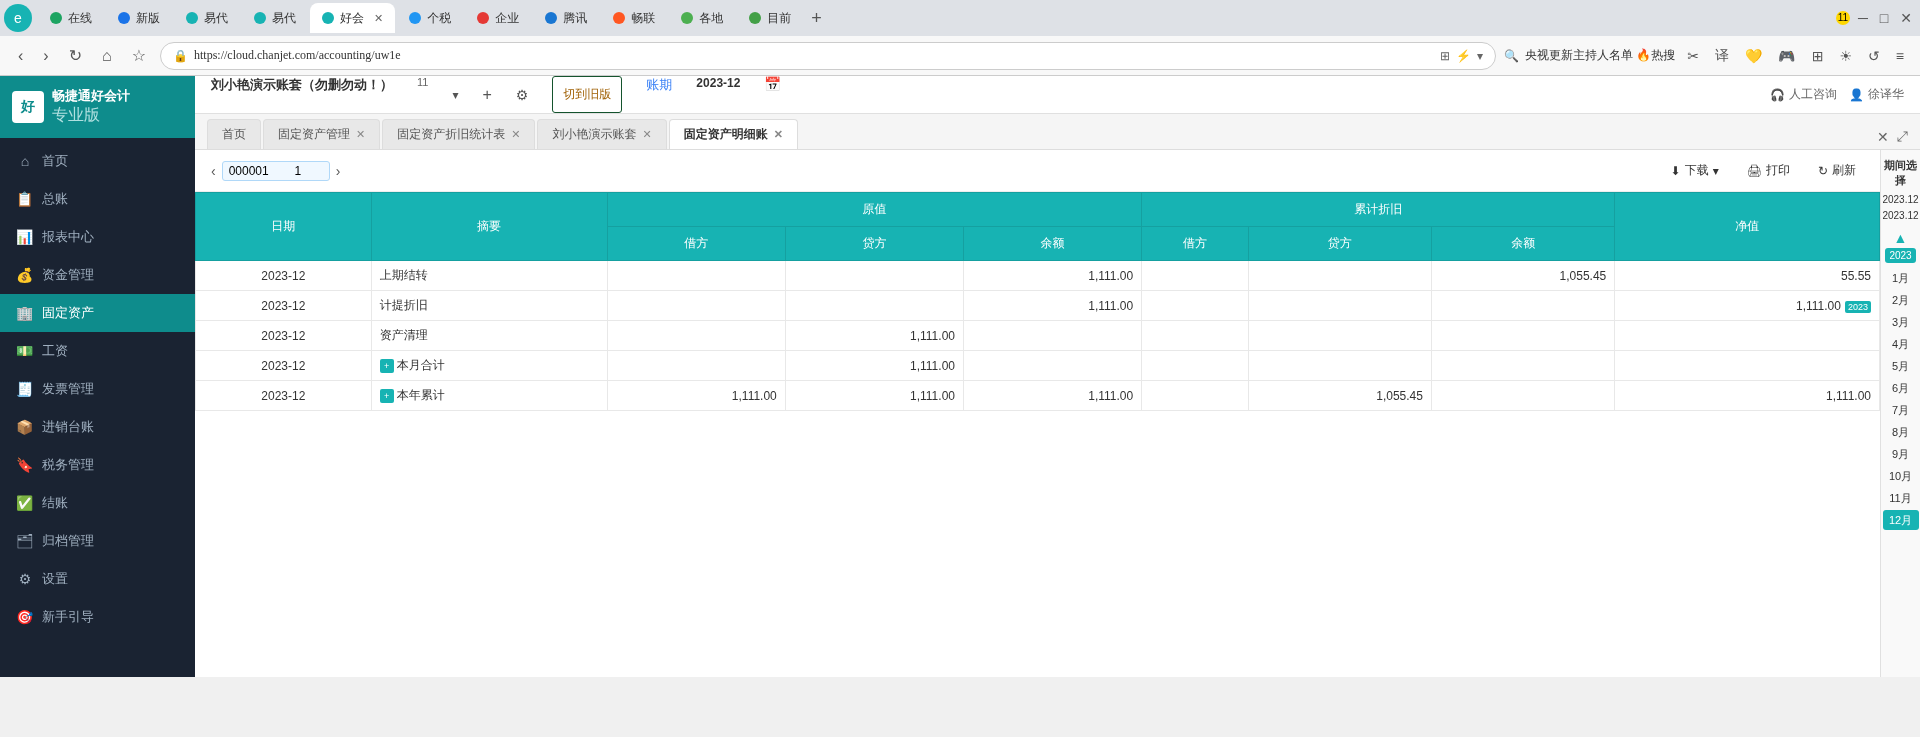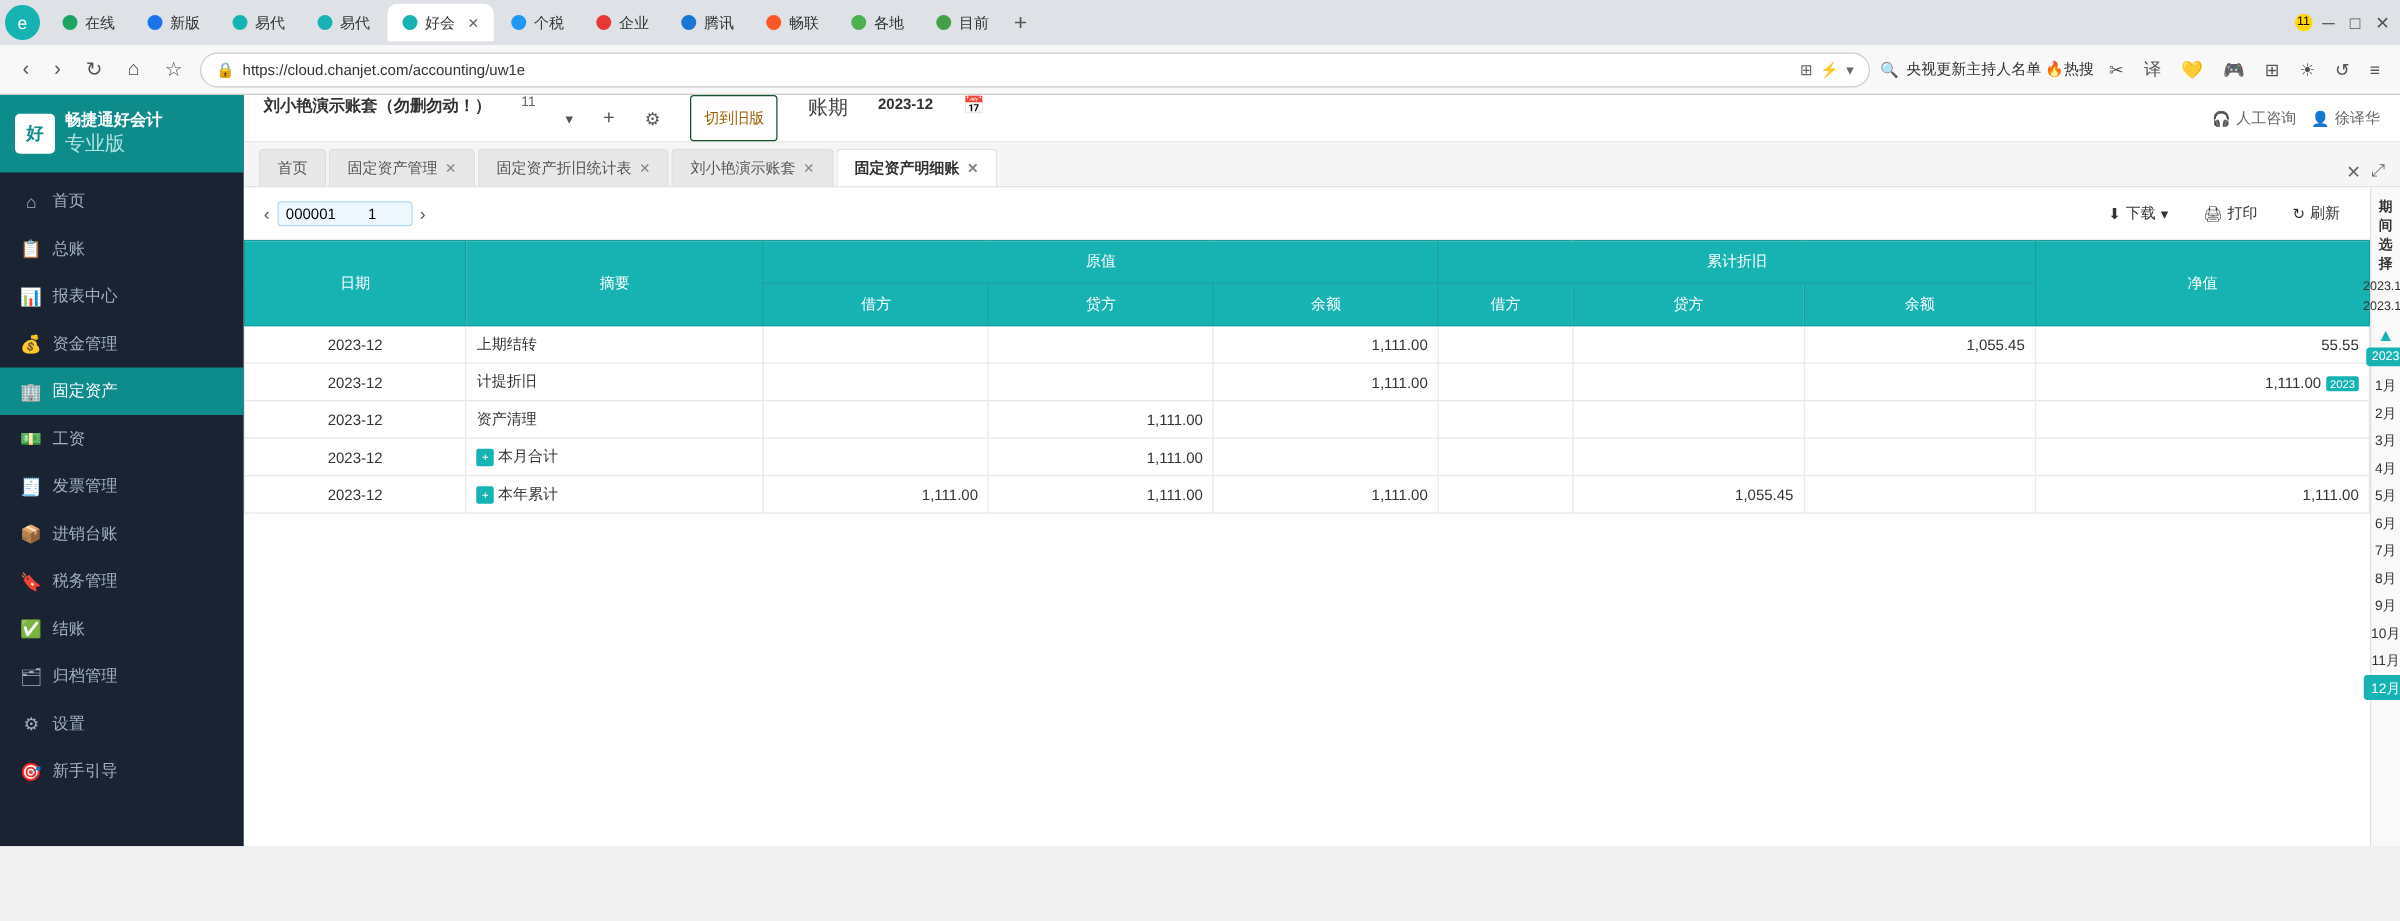--- a/index.html
+++ b/index.html
@@ -10,21 +10,21 @@
     .tab-bar { display: flex; align-items: center; height: 36px; background: #dee1e6; padding: 0 4px; gap: 2px; }
     .tab { display: flex; align-items: center; height: 30px; padding: 0 12px; border-radius: 8px 8px 0 0; font-size: 12px; gap: 6px; cursor: pointer; background: #dee1e6; color: #333; max-width: 160px; white-space: nowrap; overflow: hidden; }
     .tab.active { background: #fff; }
     .tab .tab-close { margin-left: 4px; color: #666; font-size: 11px; cursor: pointer; }
     .tab-add { background: none; border: none; font-size: 18px; color: #555; cursor: pointer; padding: 0 6px; }
 
     .address-bar { display: flex; align-items: center; height: 40px; background: #f8f8f8; padding: 0 12px; gap: 8px; border-bottom: 1px solid #ccc; }
     .nav-btn { background: none; border: none; font-size: 16px; color: #555; cursor: pointer; padding: 2px 6px; }
     .nav-btn:disabled { color: #bbb; }
     .url-bar { flex: 1; height: 28px; border: 1px solid #ccc; border-radius: 14px; padding: 0 12px; font-size: 12px; background: #fff; display: flex; align-items: center; gap: 6px; }
-    .url-text { flex: 1; font-size: 12px; color: #333; }
+    .url-text { flex: 1; font-size: 12px; color: #333; font-family: Liberation Serif, serif; }
     .browser-actions { display: flex; align-items: center; gap: 8px; }
     .browser-action-btn { background: none; border: none; font-size: 14px; color: #555; cursor: pointer; padding: 2px 4px; }
 
     
     .app-container { display: flex; width: 1920px; height: 601px; background: #f5f5f5; }
 
     
     .sidebar { width: 195px; background: #1a2332; display: flex; flex-direction: column; flex-shrink: 0; }
     .sidebar-logo { display: flex; align-items: center; gap: 8px; padding: 12px; background: #0e8c8c; }
     .sidebar-logo-icon { width: 32px; height: 32px; background: #fff; border-radius: 4px; display: flex; align-items: center; justify-content: center; color: #0e8c8c; font-size: 14px; font-weight: bold; }
@@ -67,21 +67,21 @@
 
     
     .ledger-table { width: 100%; border-collapse: collapse; font-size: 12px; }
     .ledger-table th { background: #17b3b3; color: #fff; text-align: center; padding: 8px 6px; border: 1px solid #15a0a0; font-weight: normal; }
     .ledger-table td { padding: 6px 8px; border: 1px solid #e8e8e8; color: #333; text-align: center; }
     .ledger-table td.number { text-align: right; }
     .ledger-table td.left { text-align: left; }
     .row-icon { display: inline-block; width: 14px; height: 14px; background: #17b3b3; border-radius: 2px; color: #fff; font-size: 9px; text-align: center; line-height: 14px; margin-right: 3px; }
 
     
-    .right-panel { width: 24px; background: #f9f9f9; border-left: 1px solid #e0e0e0; display: flex; flex-direction: column; align-items: center; padding: 4px 0; font-size: 11px; }
+    .right-panel { width: 40px; background: #f9f9f9; border-left: 1px solid #e0e0e0; display: flex; flex-direction: column; align-items: center; padding: 4px 0; font-size: 11px; }
     .period-year-badge { background: #17b3b3; color: #fff; border-radius: 3px; padding: 2px 4px; font-size: 10px; margin-bottom: 4px; }
     .period-month-item { width: 36px; height: 20px; display: flex; align-items: center; justify-content: center; cursor: pointer; font-size: 11px; color: #333; border-radius: 2px; margin: 1px 0; }
     .period-month-item.active { background: #17b3b3; color: #fff; border-radius: 3px; }
     .period-scroll-up { background: none; border: none; font-size: 14px; color: #17b3b3; cursor: pointer; padding: 2px; }
   </style>
 </head>
 <body>
 
 <div class="browser-chrome">
 
@@ -242,21 +242,21 @@
 
   <div class="main-content">
 
     <div class="top-bar">
       <span class="account-name">刘小艳演示账套（勿删勿动！）</span>
       <span class="account-badge">11</span>
       <button style="background:none;border:none;font-size:12px;color:#555;cursor:pointer;">▾</button>
       <button style="background:none;border:none;font-size:16px;color:#555;cursor:pointer;">+</button>
       <button style="background:none;border:none;font-size:14px;color:#555;cursor:pointer;">⚙</button>
       <button class="top-bar-btn">切到旧版</button>
-      <span style="font-size:16px;color:#404040;">账期</span>
+      <span style="font-size:13px;color:#3b82f6;">账期</span>
       <span style="font-size:12px;color:#333;font-weight:bold;">2023-12</span>
       <span style="font-size:14px;cursor:pointer;">📅</span>
       <div class="top-bar-actions">
         <div class="top-bar-support">
           <span>🎧</span>
           <span>人工咨询</span>
         </div>
         <div class="top-bar-support">
           <span>👤</span>
           <span>徐译华</span>

